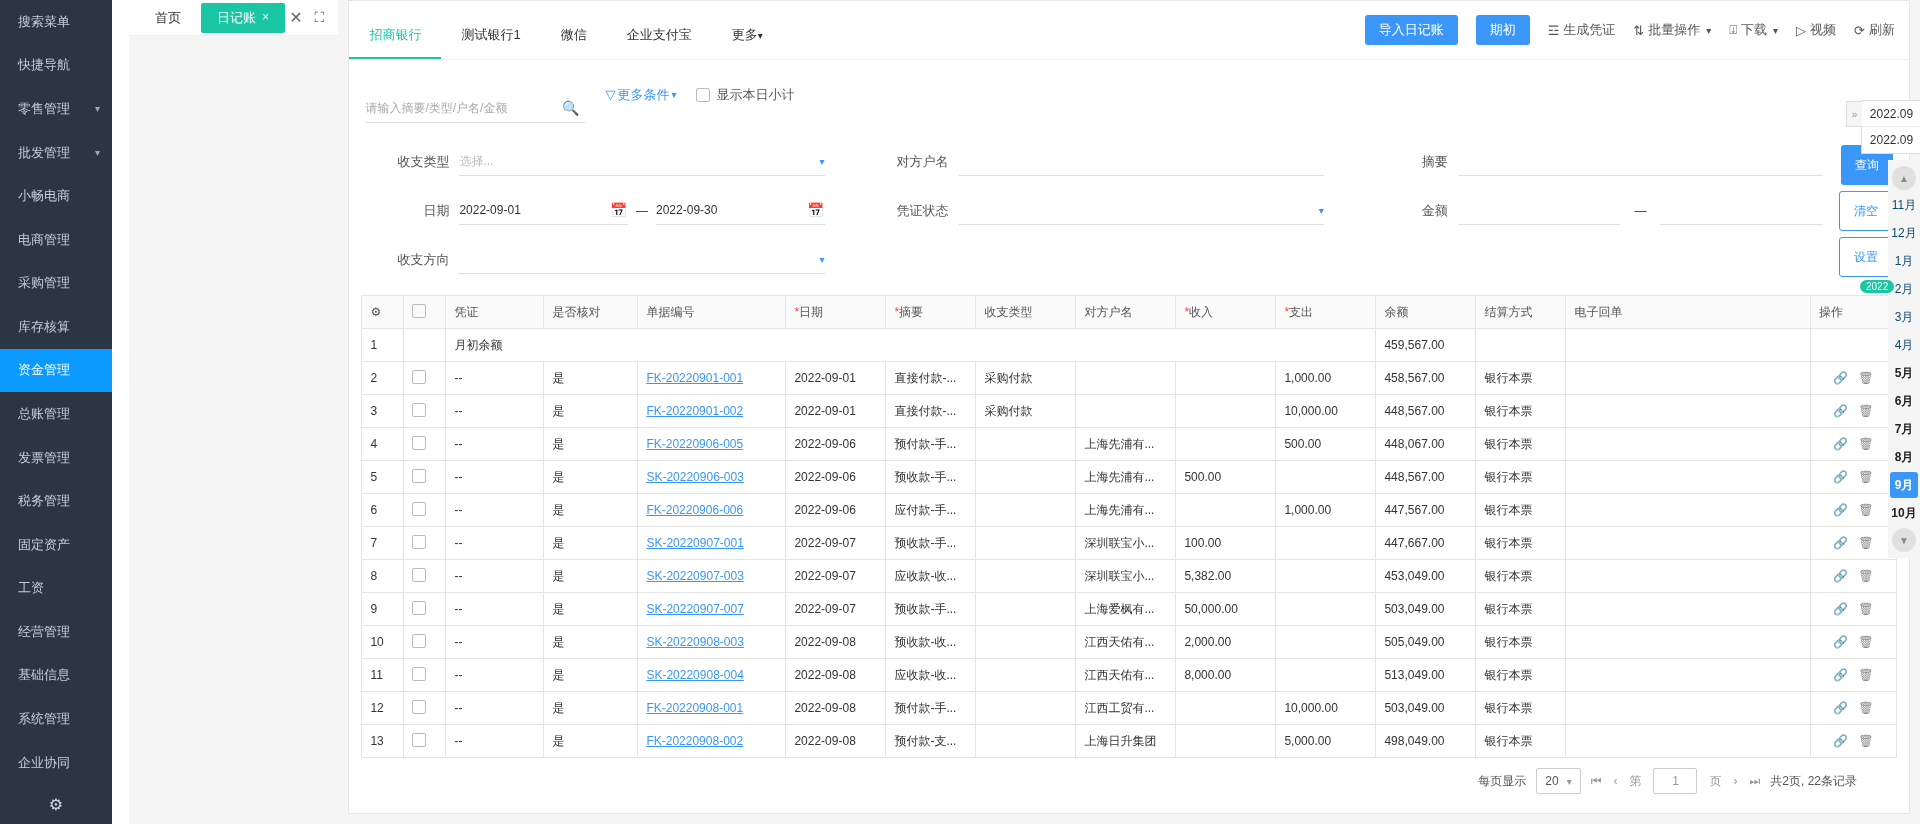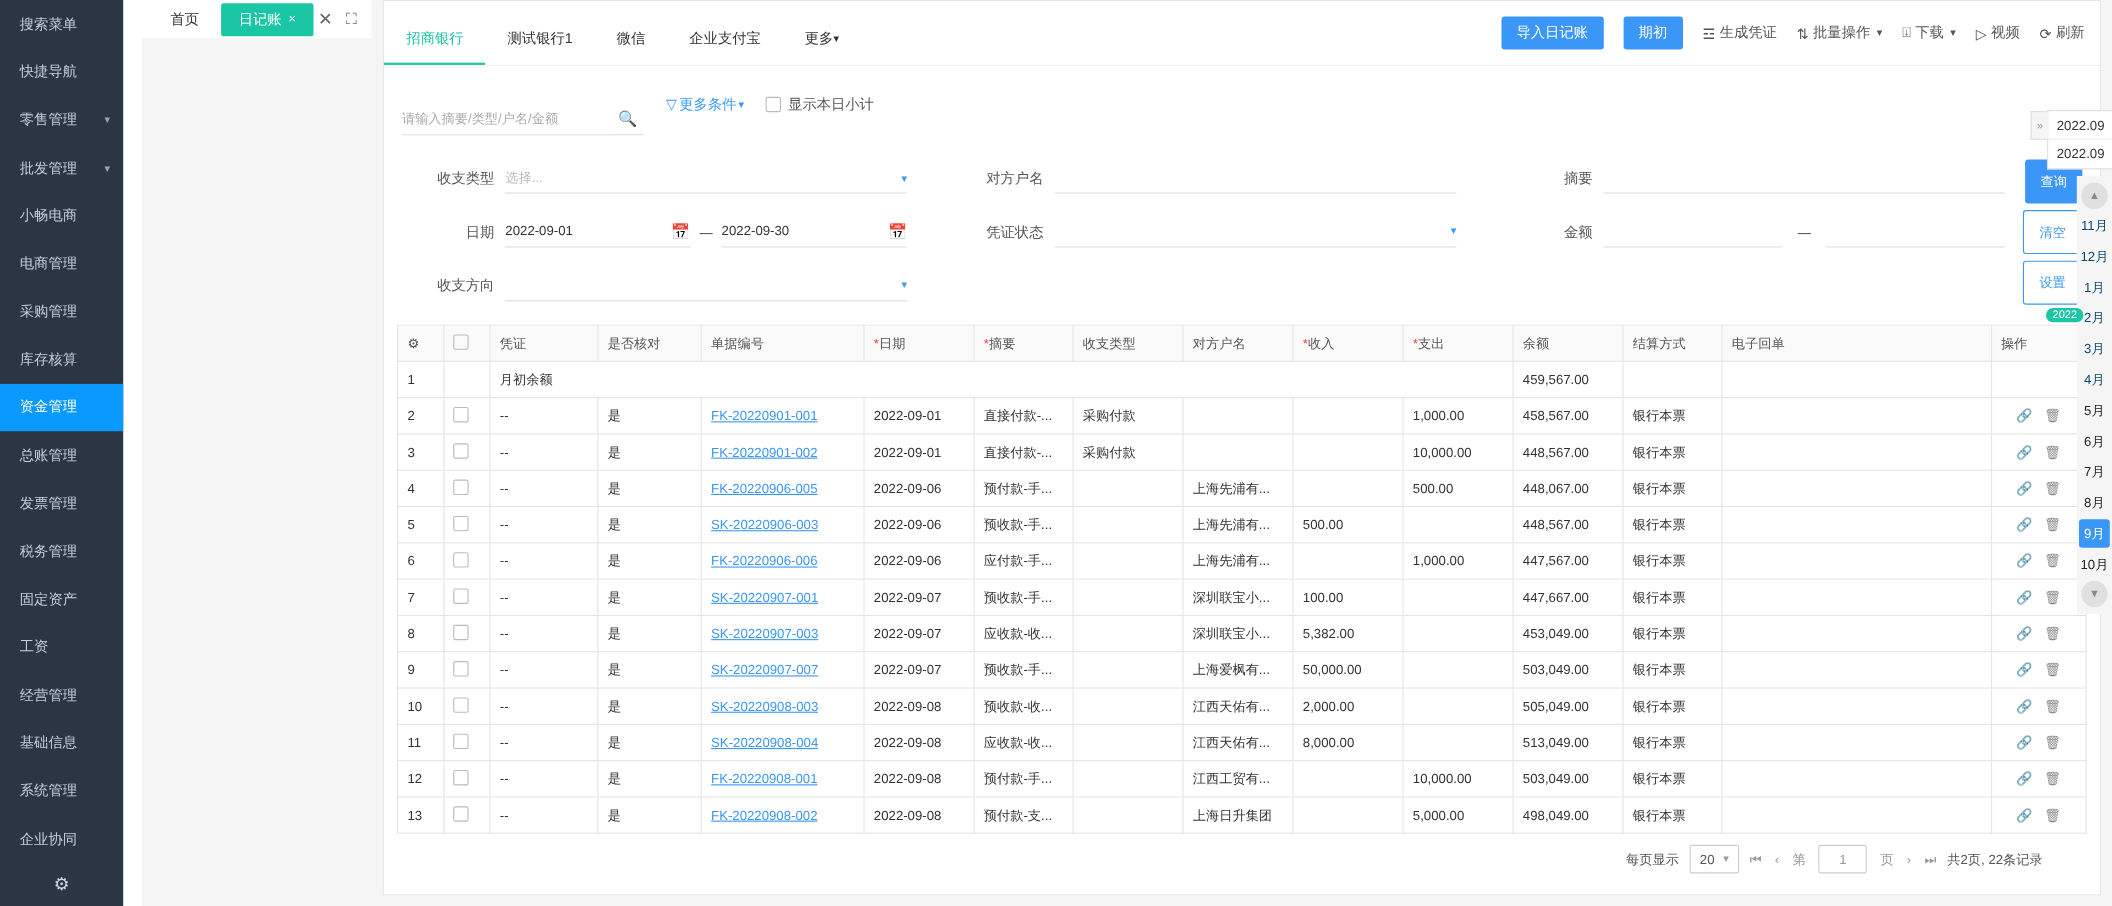--- a/index.html
+++ b/index.html
@@ -90,21 +90,21 @@
     
     
     .right-rail-1 { position: absolute; right: -1px; top: 100px; width: 60px; background: #fff; border: 1px solid #ddd; border-right: none; display: flex; flex-direction: column; font-size: 12px; z-index: 50; }
     .right-rail-1 .cell { height: 26px; display: flex; align-items: center; justify-content: center; border-bottom: 1px solid #eee; }
     .right-rail-1 .cell:last-child { border-bottom: none; }
     .right-rail-1 .tab-handle { position: absolute; left: -16px; top: 0; width: 16px; height: 26px; background: #f5f5f5; border: 1px solid #ddd; border-right: none; display: flex; align-items: center; justify-content: center; font-size: 10px; color: #999; cursor: pointer; }
     
     .right-rail-2 { position: absolute; right: 0; top: 160px; width: 32px; background: #f5f5f5; display: flex; flex-direction: column; align-items: center; gap: 2px; padding: 6px 0; z-index: 40; }
     .r2-circ { width: 24px; height: 24px; border-radius: 50%; background: #e0e0e0; color: #888; display: flex; align-items: center; justify-content: center; font-size: 10px; cursor: pointer; }
     .r2-month { width: 28px; height: 26px; display: flex; align-items: center; justify-content: center; font-size: 12px; color: #0c4a6e; cursor: pointer; }
-    .r2-month.bold { color: #222; font-weight: normal; }
+    .r2-month.bold { color: #222; font-weight: bold; }
     .r2-month.active { background: #3b97f7; color: #fff; border-radius: 3px; }
     .r2-year-badge { position: absolute; left: -28px; top: 120px; background: #1bc6a5; color: #fff; font-size: 10px; padding: 1px 6px; border-radius: 8px; }
     
     .app-root { position: relative; gap: 17px; }
   </style>
 </head>
 <body>
 
 <div class="app app-root">
 

